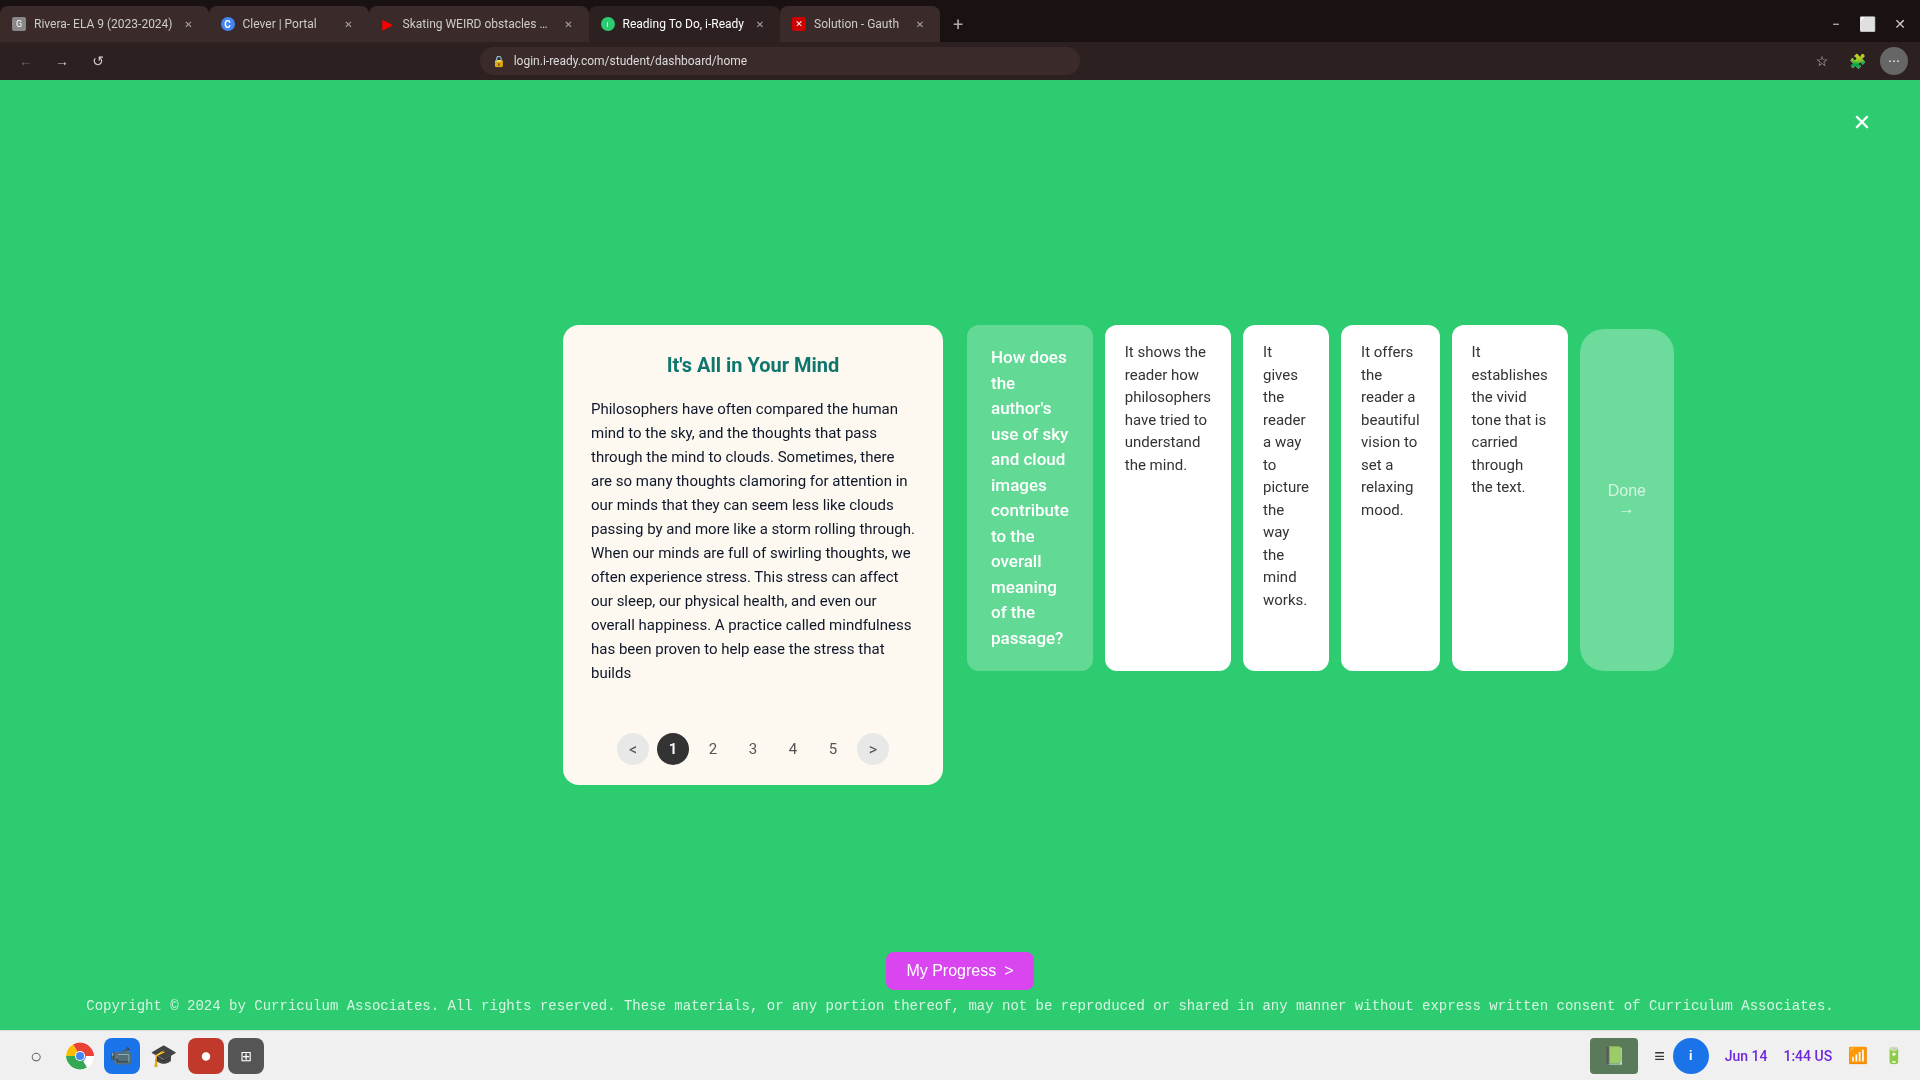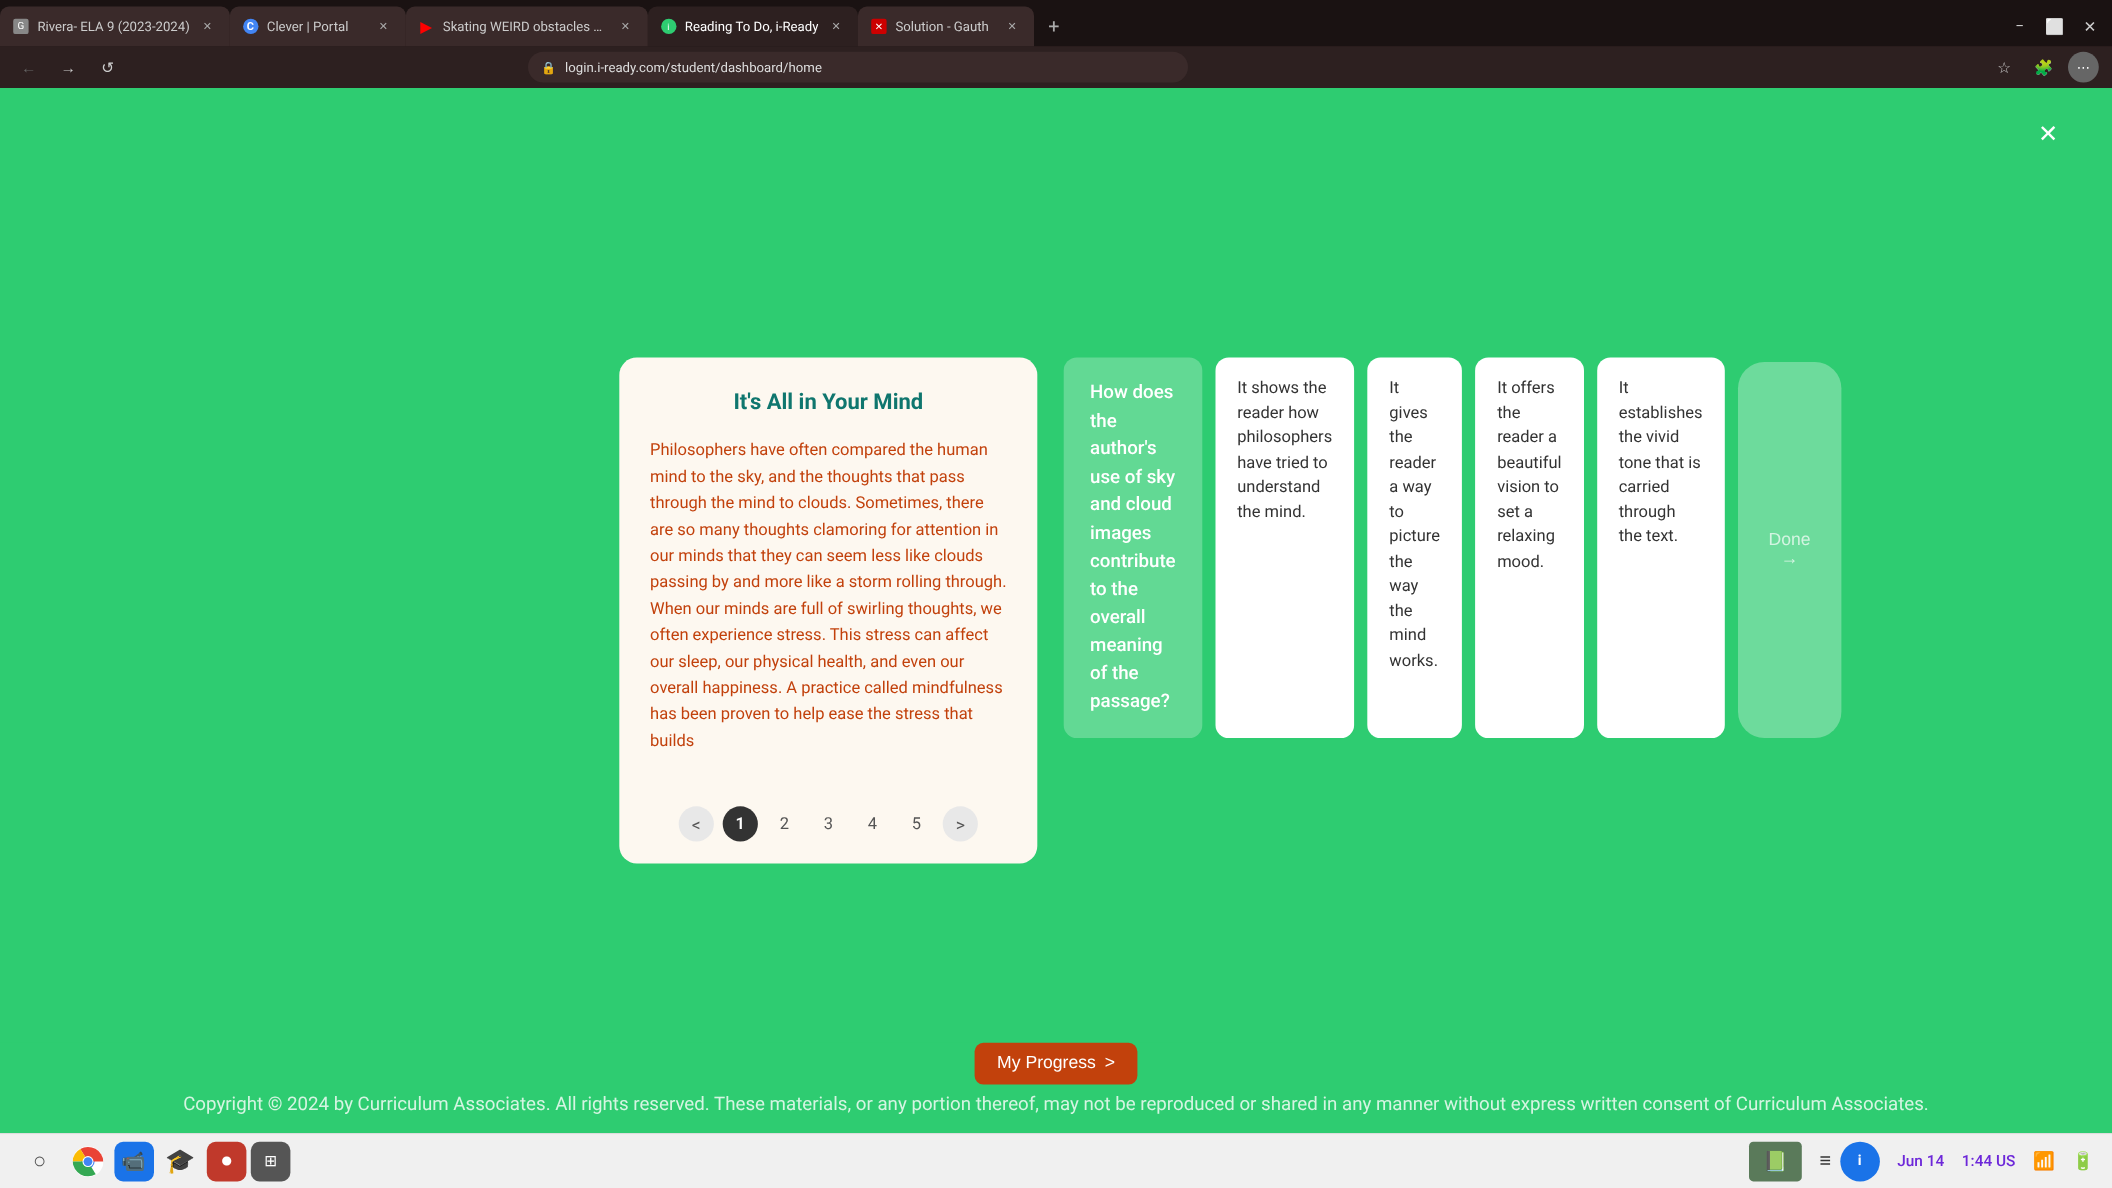--- a/index.html
+++ b/index.html
@@ -214,21 +214,21 @@
     }
     .reading-title {
       font-size: 20px;
       font-weight: 700;
       color: #0f766e;
       text-align: center;
       margin-bottom: 20px;
     }
     .reading-body {
       font-size: 15px;
-      color: #c2410c;
+      color: #0f172a;
       line-height: 1.6;
       flex: 1;
     }
     .reading-body p + p {
       margin-top: 0;
     }
 
     
     .pagination {
       display: flex;
@@ -312,36 +312,37 @@
     
     .footer-bar {
       width: 1920px;
       background: #2ecc71;
       padding: 0 0 12px 0;
       display: flex;
       flex-direction: column;
       align-items: center;
     }
     .my-progress-btn {
-      background: #c2410c;
+      background: #d946ef;
       color: white;
       border: none;
       border-radius: 8px;
       padding: 10px 20px;
       font-size: 16px;
       cursor: pointer;
       display: flex;
       align-items: center;
       gap: 8px;
       margin-bottom: 8px;
     }
     .copyright-text {
-      font-size: 17px;
+      font-size: 14px;
       color: rgba(255,255,255,0.8);
       text-align: left;
+      font-family: Liberation Mono, monospace;
     }
 
     
     .taskbar {
       width: 1920px;
       height: 50px;
       background: #f0f0f0;
       display: flex;
       align-items: center;
       padding: 0 16px;

